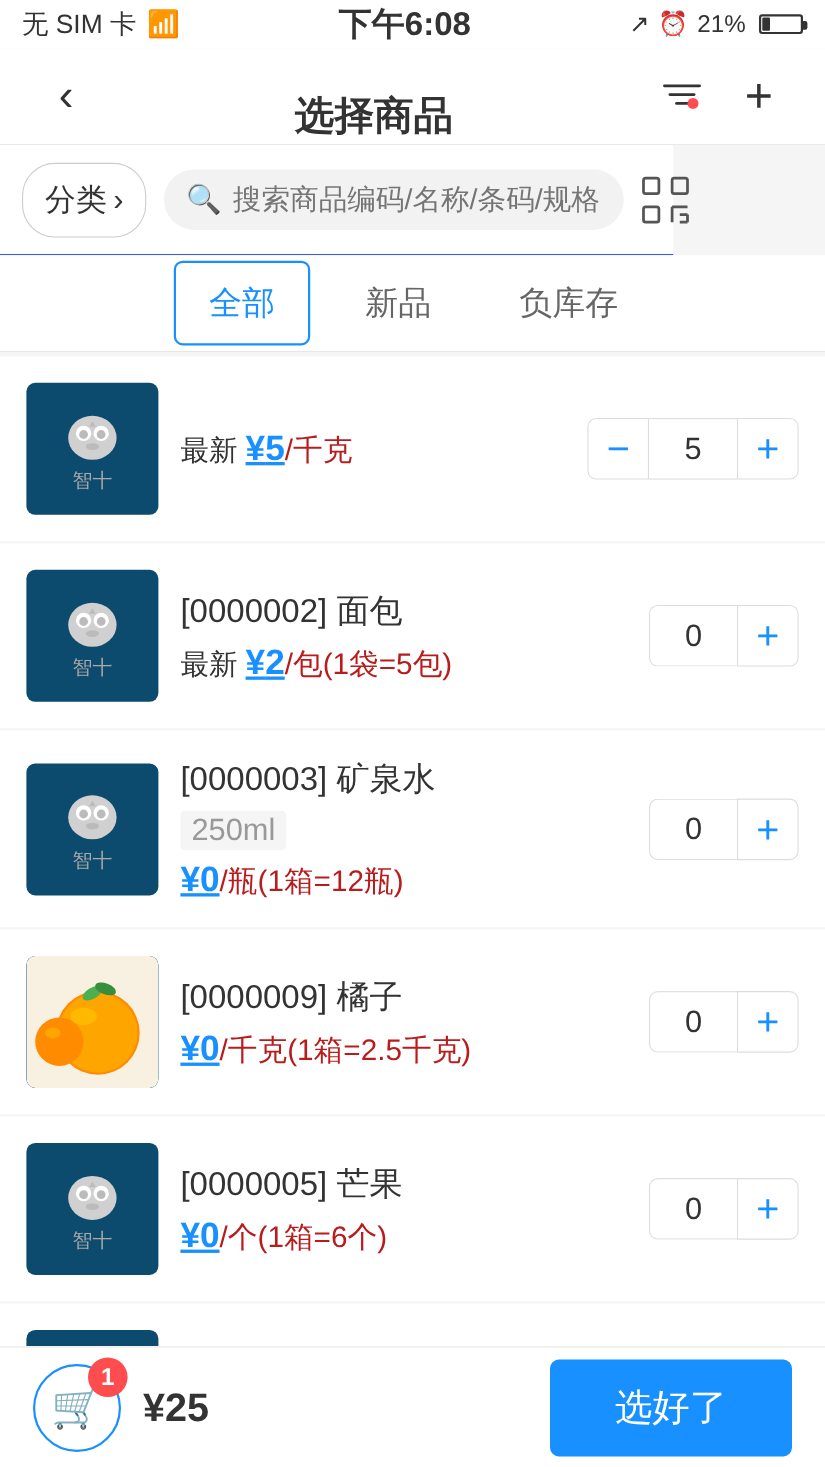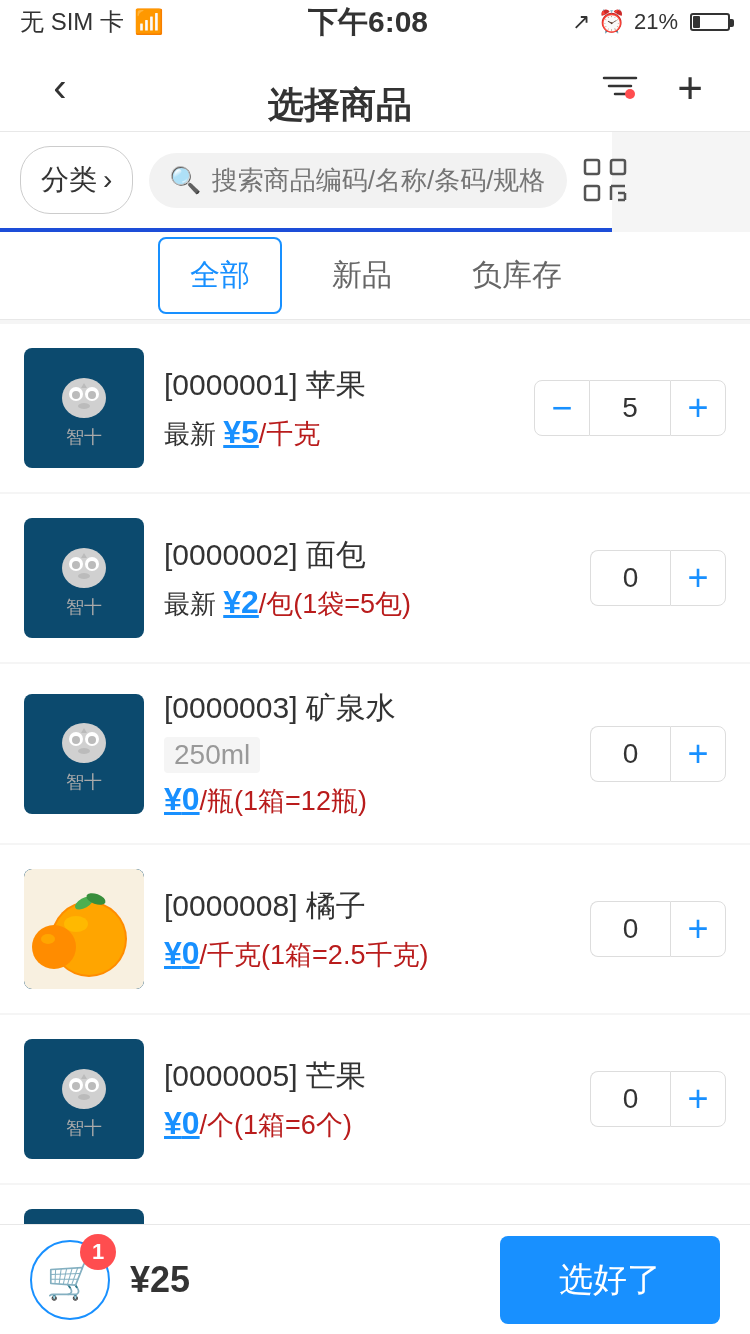--- a/index.html
+++ b/index.html
@@ -83,21 +83,21 @@
 
     
     .filter-bar {
       width: 612px;
       height: 100px;
       background: #fff;
       display: flex;
       align-items: center;
       padding: 0 20px;
       gap: 16px;
-      border-bottom: 4px solid #1d4ed8;
+      border-bottom: 1px solid #1d4ed8;
     }
     .category-btn {
       display: flex;
       align-items: center;
       gap: 6px;
       padding: 14px 20px;
       border: 1px solid #ccc;
       border-radius: 30px;
       font-size: 28px;
       background: #fff;
@@ -419,21 +419,20 @@
           <circle cx="38" cy="26" r="7" fill="#fff"></circle>
           <circle cx="22" cy="27" r="4" fill="#bbb"></circle>
           <circle cx="38" cy="27" r="4" fill="#bbb"></circle>
           <ellipse cx="30" cy="38" rx="6" ry="3" fill="#bbb"></ellipse>
           <polygon points="27,20 30,15 33,20" fill="#bbb"></polygon>
         </svg>
         <span class="owl-text">智十</span>
       </div>
     </div>
     <div class="product-info">
-      <div class="product-name">[0000001] 苹果</div>
       <div class="product-price">
         <span>最新 </span><span class="price-highlight">¥<span>5</span></span><span class="price-unit">/千克</span>
       </div>
     </div>
     <div class="product-controls">
       <button class="qty-btn minus">−</button>
       <input class="qty-input" value="5" type="text" style="">
       <button class="qty-btn plus" style="border-radius:0 8px 8px 0;">+</button>
     </div>
   </div>
@@ -514,21 +513,21 @@
         <ellipse cx="72" cy="30" rx="10" ry="5" fill="#388E3C" transform="rotate(20 72 30)"></ellipse>
         <defs>
           <radialGradient id="orangeGrad1" cx="40%" cy="35%">
             <stop offset="0%" stop-color="#FFD700" stop-opacity="0.3"></stop>
             <stop offset="100%" stop-color="#FF6600" stop-opacity="0"></stop>
           </radialGradient>
         </defs>
       </svg>
     </div>
     <div class="product-info">
-      <div class="product-name">[0000008] 橘子</div>
+      <div class="product-name">[0000009] 橘子</div>
       <div class="product-price">
         <span class="price-highlight">¥<span>0</span></span><span class="price-unit">/千克(1箱=2.5千克)</span>
       </div>
     </div>
     <div class="product-controls">
       <input class="qty-input" value="0" type="text" style="border-radius: 8px 0px 0px 8px; border-right: none; border-left: 1px solid rgb(221, 221, 221);">
       <button class="qty-btn plus" style="border-radius:0 8px 8px 0;">+</button>
     </div>
   </div>
 

